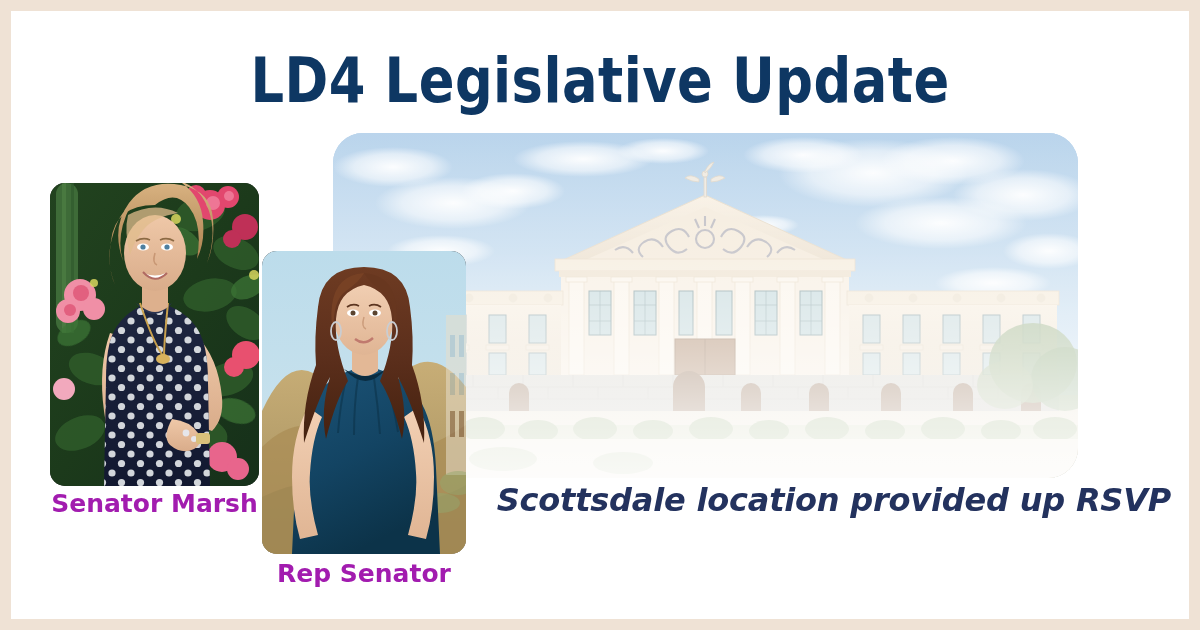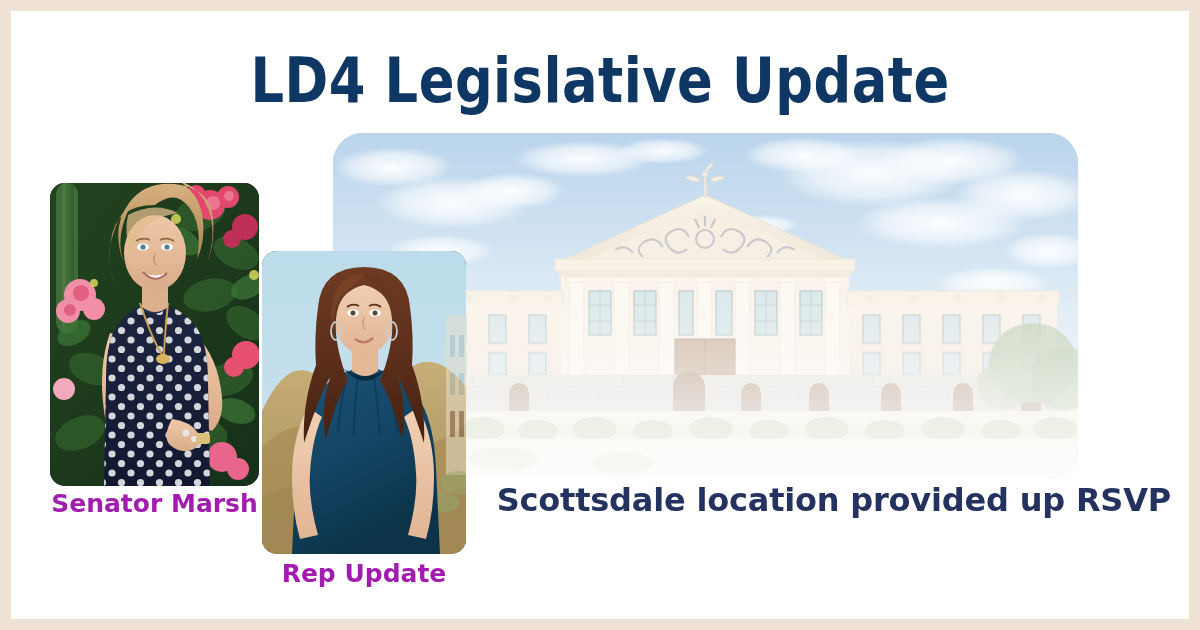--- a/index.html
+++ b/index.html
@@ -84,20 +84,21 @@
   #terech-name { left:251px; top:548px; width:204px; font-size:25px; }
 
   
   #caption {
     position:absolute;
     left:455px; top:470px;
     width:705px;
     text-align:right;
     font-family:"DejaVu Sans","Liberation Sans",sans-serif;
     font-weight:700;
+    font-style:italic;
     font-size:32px;
     letter-spacing:-0.2px;
     color:#23325E;
     white-space:nowrap;
   }
 </style>
 </head>
 <body>
 
 <div id="canvas">
@@ -560,18 +561,18 @@
 
         <path d="M102 66 q-3 10 2 12" stroke="#CC9D7C" stroke-width="1.5" fill="none"></path>
         <path d="M93 88 q9 7 18 -1" stroke="#C07A6E" stroke-width="2.4" fill="none"></path>
 
         <g stroke="#C9CDD2" stroke-width="1.8" fill="none">
           <ellipse cx="74" cy="80" rx="5" ry="9"></ellipse>
           <ellipse cx="130" cy="80" rx="5" ry="9"></ellipse>
         </g>
       </svg>
     </div>
-    <div class="name-label" id="terech-name">Rep Update</div>
+    <div class="name-label" id="terech-name">Rep Senator</div>
 
     <div id="caption">Scottsdale location provided up RSVP</div>
 
   </div>
 </div>
 
 </body></html>

